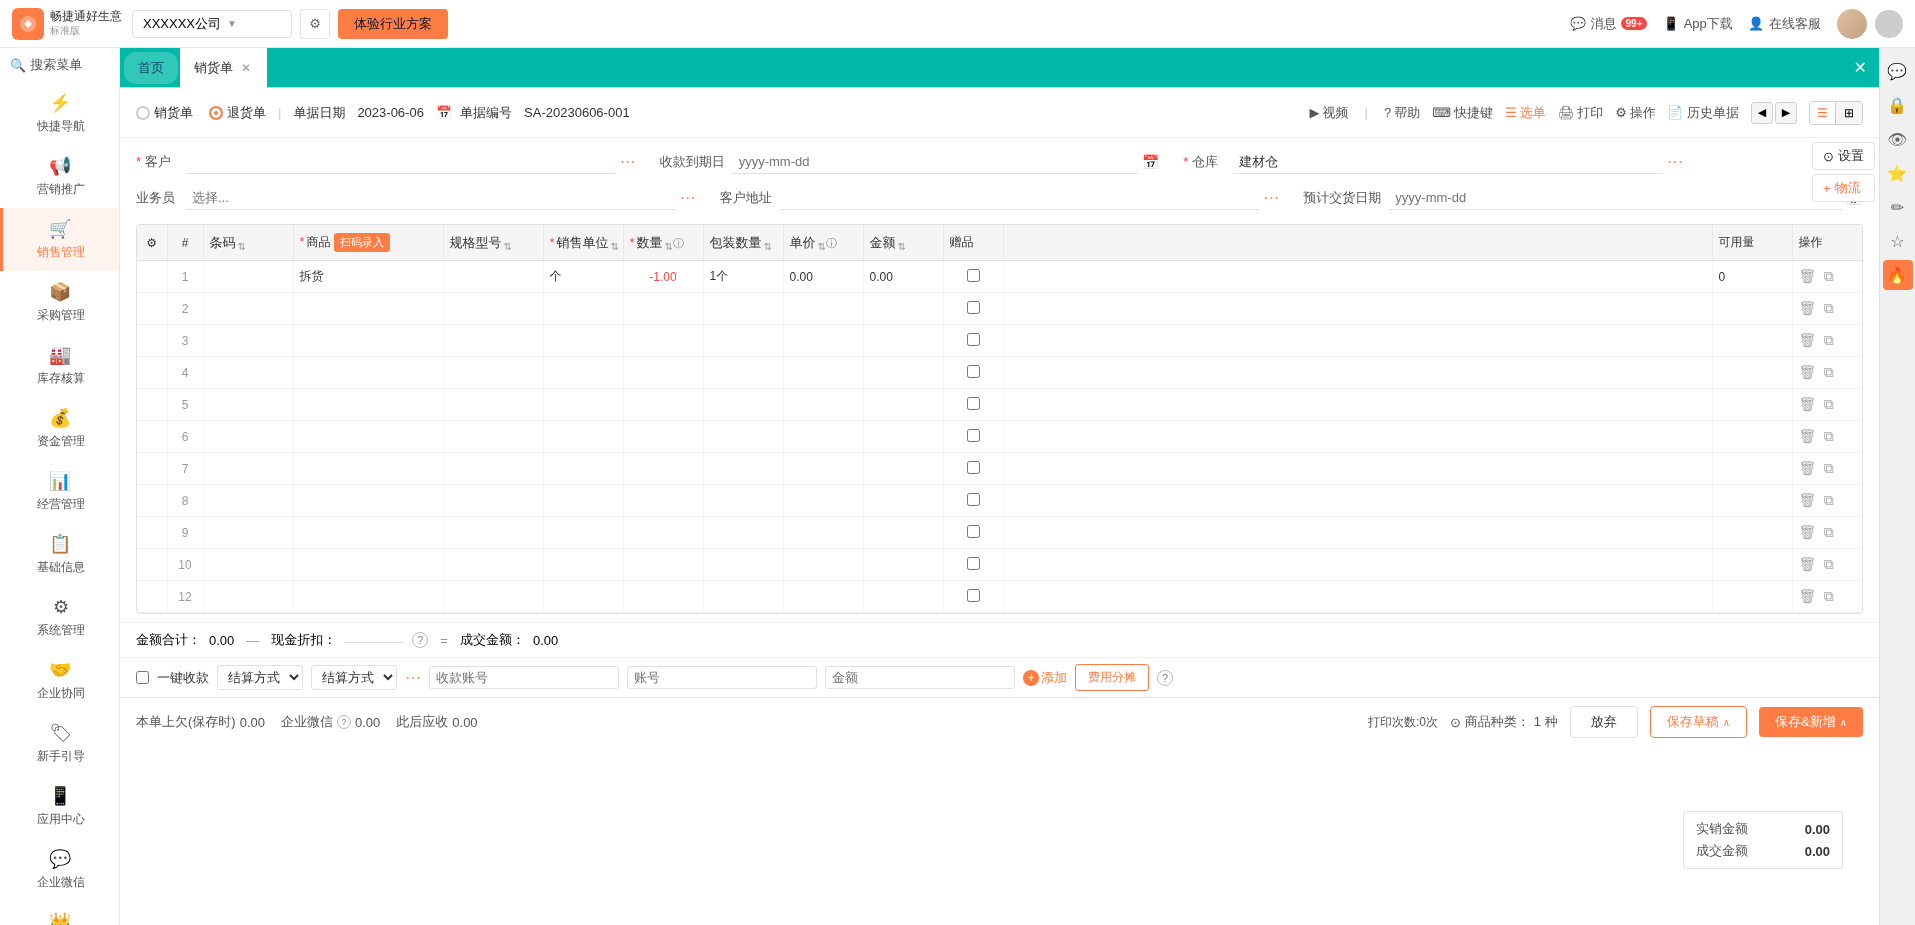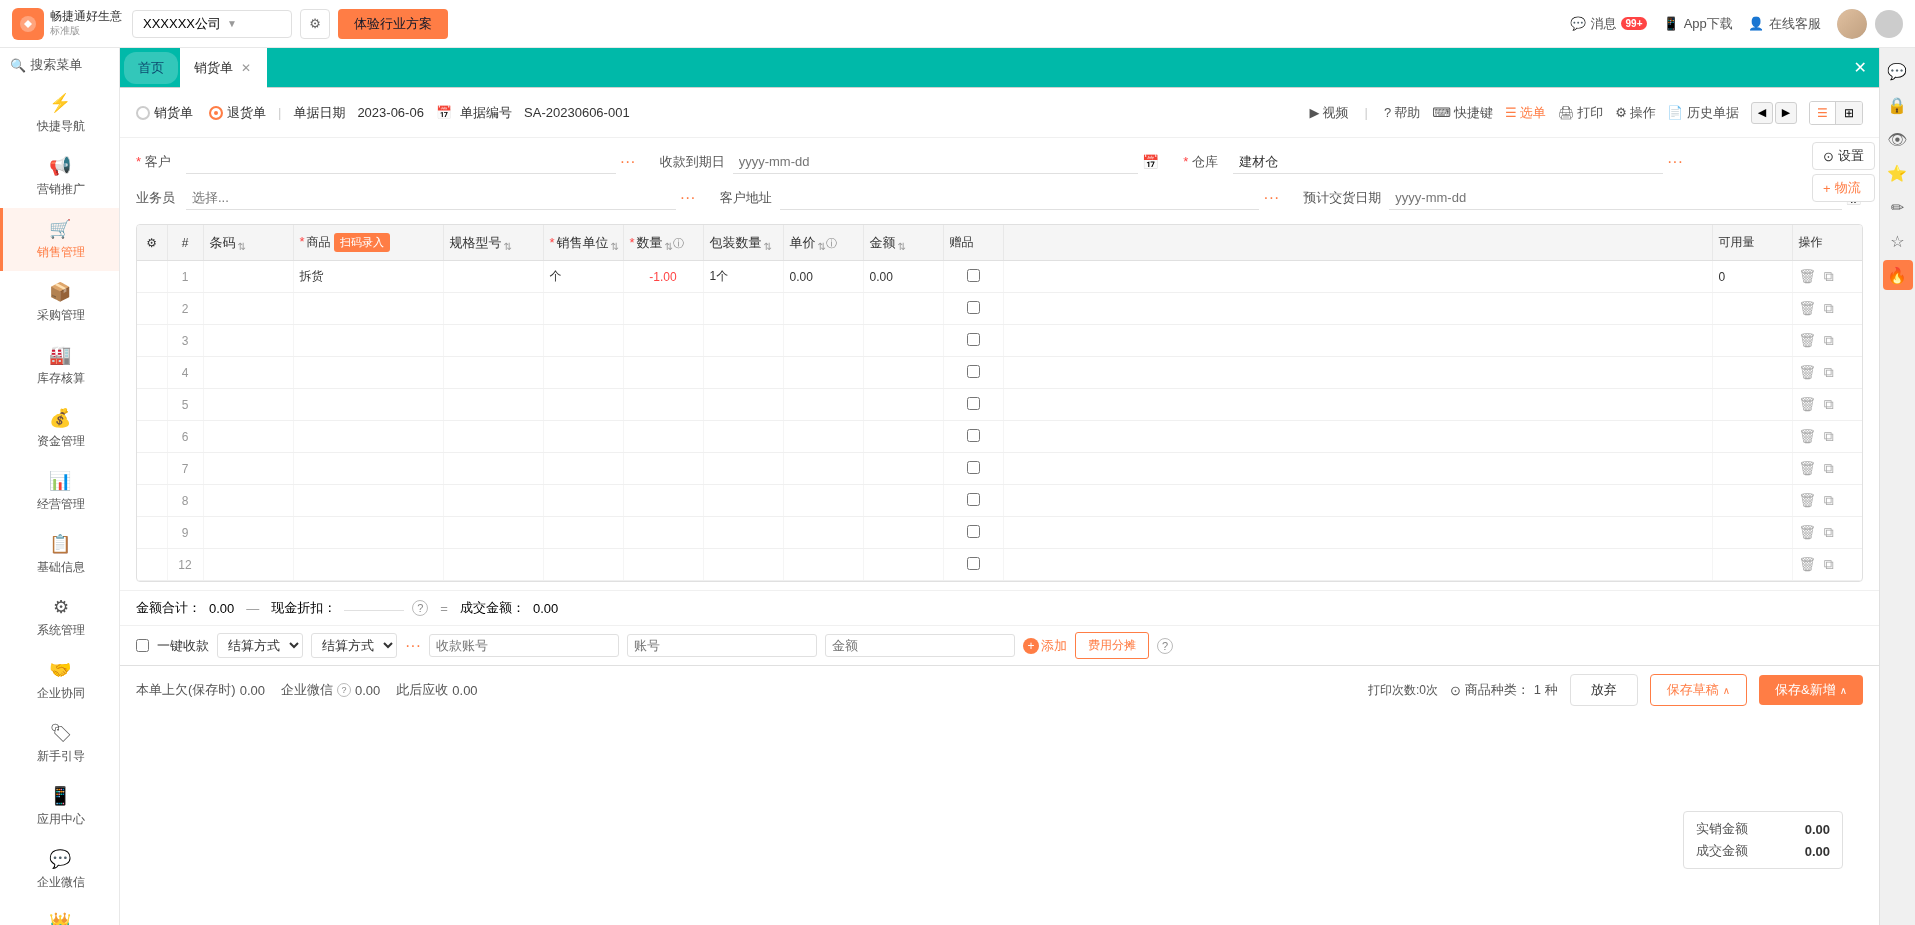--- a/index.html
+++ b/index.html
@@ -1077,20 +1077,39 @@
     <td class="checkbox-cell"><input type="checkbox" style=""></td>
     <td></td>
     <td></td>
     <td>
       <span class="icon-btn">🗑</span>
       <span class="icon-btn" style="margin-left:4px;">⧉</span>
     </td>
   </tr>
               <tr>
     <td class="td-center"></td>
+    <td class="row-num td-center">10</td>
+    <td></td>
+    <td></td>
+    <td></td>
+    <td></td>
+    <td class=" td-center"></td>
+    <td></td>
+    <td></td>
+    <td></td>
+    <td class="checkbox-cell"><input type="checkbox" style=""></td>
+    <td></td>
+    <td></td>
+    <td>
+      <span class="icon-btn">🗑</span>
+      <span class="icon-btn" style="margin-left:4px;">⧉</span>
+    </td>
+  </tr>
+              <tr>
+    <td class="td-center"></td>
     <td class="row-num td-center">12</td>
     <td></td>
     <td></td>
     <td></td>
     <td></td>
     <td class=" td-center"></td>
     <td></td>
     <td></td>
     <td></td>
     <td class="checkbox-cell"><input type="checkbox" style=""></td>

